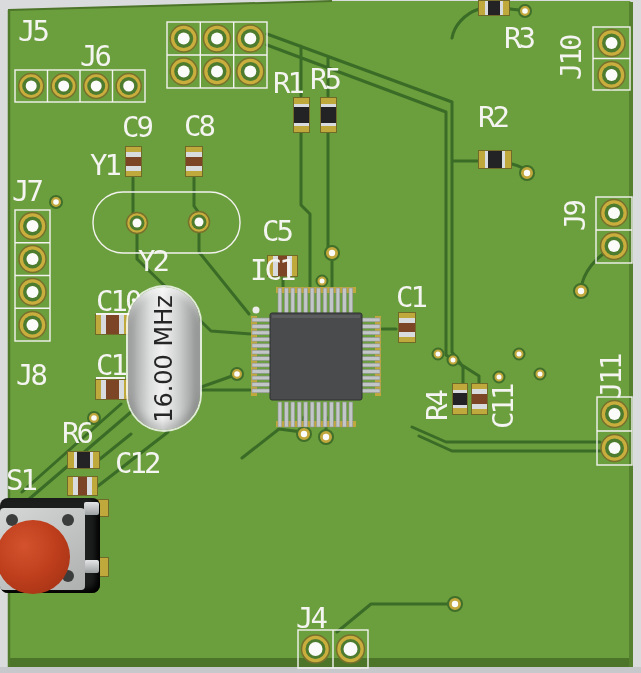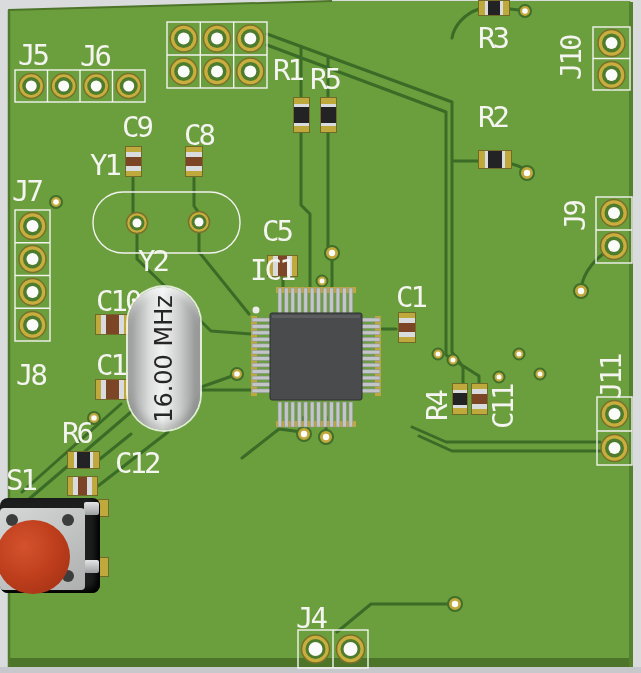--- a/index.html
+++ b/index.html
@@ -7,21 +7,21 @@
          font-family:"DejaVu Sans",sans-serif;}
   #pcb-svg{position:absolute;left:0;top:0;z-index:10;}
   .sbox{fill:none;stroke:#f2f2ef;stroke-width:1.4;}
   .tr{fill:none;stroke:#3a6b27;stroke-width:3;stroke-linecap:round;stroke-linejoin:round;}
   .pgold{fill:#c9ae3e;stroke:#77712c;stroke-width:1.5;}
   .pring{fill:#4e7c2e;}
   .phole{fill:#fbfbf9;}
   .vgold{fill:#c2a83c;stroke:#3f6f2a;stroke-width:2;}
   .lbl{position:absolute;font-family:"DejaVu Sans Mono",monospace;font-size:29px;line-height:30px;
        color:#f4f4f1;letter-spacing:-3px;white-space:nowrap;z-index:50;}
-  .under{z-index:30;}
+  .under{z-index:30;text-decoration:underline;}
   .vert{transform:rotate(-90deg);transform-origin:0 0;}
   .smd{position:absolute;border:1px solid #6f6a28;z-index:20;box-sizing:border-box;}
   .res-h{background:linear-gradient(90deg,#bfa83c 0 6px,#d9dcde 6px 9px,#232325 9px calc(100% - 9px),#d9dcde calc(100% - 9px) calc(100% - 6px),#bfa83c calc(100% - 6px));}
   .res-v{background:linear-gradient(180deg,#bfa83c 0 6px,#d9dcde 6px 9px,#232325 9px calc(100% - 9px),#d9dcde calc(100% - 9px) calc(100% - 6px),#bfa83c calc(100% - 6px));}
   .cap-h{background:linear-gradient(90deg,#bfa83c 0 5px,#d9dcde 5px 10px,#7c4526 10px calc(100% - 10px),#d9dcde calc(100% - 10px) calc(100% - 5px),#bfa83c calc(100% - 5px));}
   .cap-v{background:linear-gradient(180deg,#bfa83c 0 5px,#d9dcde 5px 10px,#7c4526 10px calc(100% - 10px),#d9dcde calc(100% - 10px) calc(100% - 5px),#bfa83c calc(100% - 5px));}
   #crystal{position:absolute;left:128px;top:287px;width:72px;height:143px;border-radius:36px;z-index:40;
      background:linear-gradient(90deg,#969897 0%,#dcdedd 30%,#f2f3f2 48%,#cfd1d0 70%,#8d8f8e 100%);
      box-shadow:0 0 0 2px rgba(255,255,255,.8), inset 0 -6px 9px rgba(0,0,0,.18), inset 0 4px 6px rgba(255,255,255,.5);}
   #crystal-freq{position:absolute;left:50%;top:50%;transform:translate(-50%,-50%) rotate(-90deg);
@@ -263,28 +263,28 @@
   <div class="btn-part" style="left:84px;top:502px;width:15px;height:13px;background:linear-gradient(#e3e5e6,#9da0a1);border-radius:2px"></div>
   <div class="btn-part" style="left:84px;top:560px;width:15px;height:13px;background:linear-gradient(#e3e5e6,#9da0a1);border-radius:2px"></div>
   <div class="btn-part" style="left:0px;top:508px;width:85px;height:82px;background:linear-gradient(145deg,#d6d8d7,#aeb0af);border-radius:4px"></div>
   <div class="btn-part" style="left:6px;top:514px;width:12px;height:12px;border-radius:50%;background:#3b3d3c"></div>
   <div class="btn-part" style="left:62px;top:514px;width:12px;height:12px;border-radius:50%;background:#3b3d3c"></div>
   <div class="btn-part" style="left:6px;top:570px;width:12px;height:12px;border-radius:50%;background:#3b3d3c"></div>
   <div class="btn-part" style="left:62px;top:570px;width:12px;height:12px;border-radius:50%;background:#3b3d3c"></div>
   <div class="btn-part" style="left:-4px;top:520px;width:74px;height:74px;border-radius:50%;background:radial-gradient(circle at 38% 35%,#d4532e 0%,#c03f1d 45%,#9c2f12 100%)"></div>
 </div>
 
-<div class="lbl" style="left:18px;top:40px">J5</div>
+<div class="lbl" style="left:18px;top:16px">J5</div>
 <div class="lbl" style="left:80px;top:41px">J6</div>
-<div class="lbl" style="left:273px;top:55px">R1</div>
+<div class="lbl" style="left:273px;top:68px">R1</div>
 <div class="lbl" style="left:310px;top:64px">R5</div>
-<div class="lbl" style="left:478px;top:23px">R3</div>
+<div class="lbl" style="left:504px;top:23px">R3</div>
 <div class="lbl" style="left:478px;top:102px">R2</div>
 <div class="lbl" style="left:122px;top:112px">C9</div>
-<div class="lbl" style="left:184px;top:120px">C8</div>
+<div class="lbl" style="left:184px;top:111px">C8</div>
 <div class="lbl" style="left:90px;top:150px">Y1</div>
 <div class="lbl" style="left:12px;top:176px">J7</div>
 <div class="lbl" style="left:16px;top:360px">J8</div>
 <div class="lbl" style="left:138px;top:246px">Y2</div>
 <div class="lbl" style="left:262px;top:216px">C5</div>
 <div class="lbl" style="left:250px;top:255px">IC1</div>
 <div class="lbl" style="left:396px;top:282px">C1</div>
 <div class="lbl" style="left:62px;top:418px">R6</div>
 <div class="lbl" style="left:115px;top:448px">C12</div>
 <div class="lbl" style="left:6px;top:465px">S1</div>

